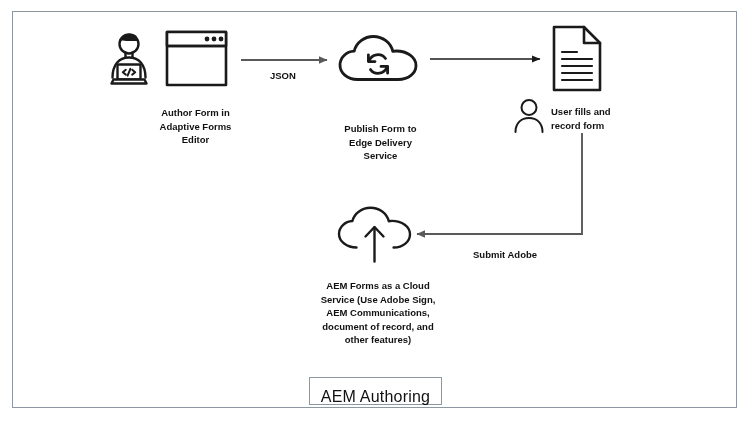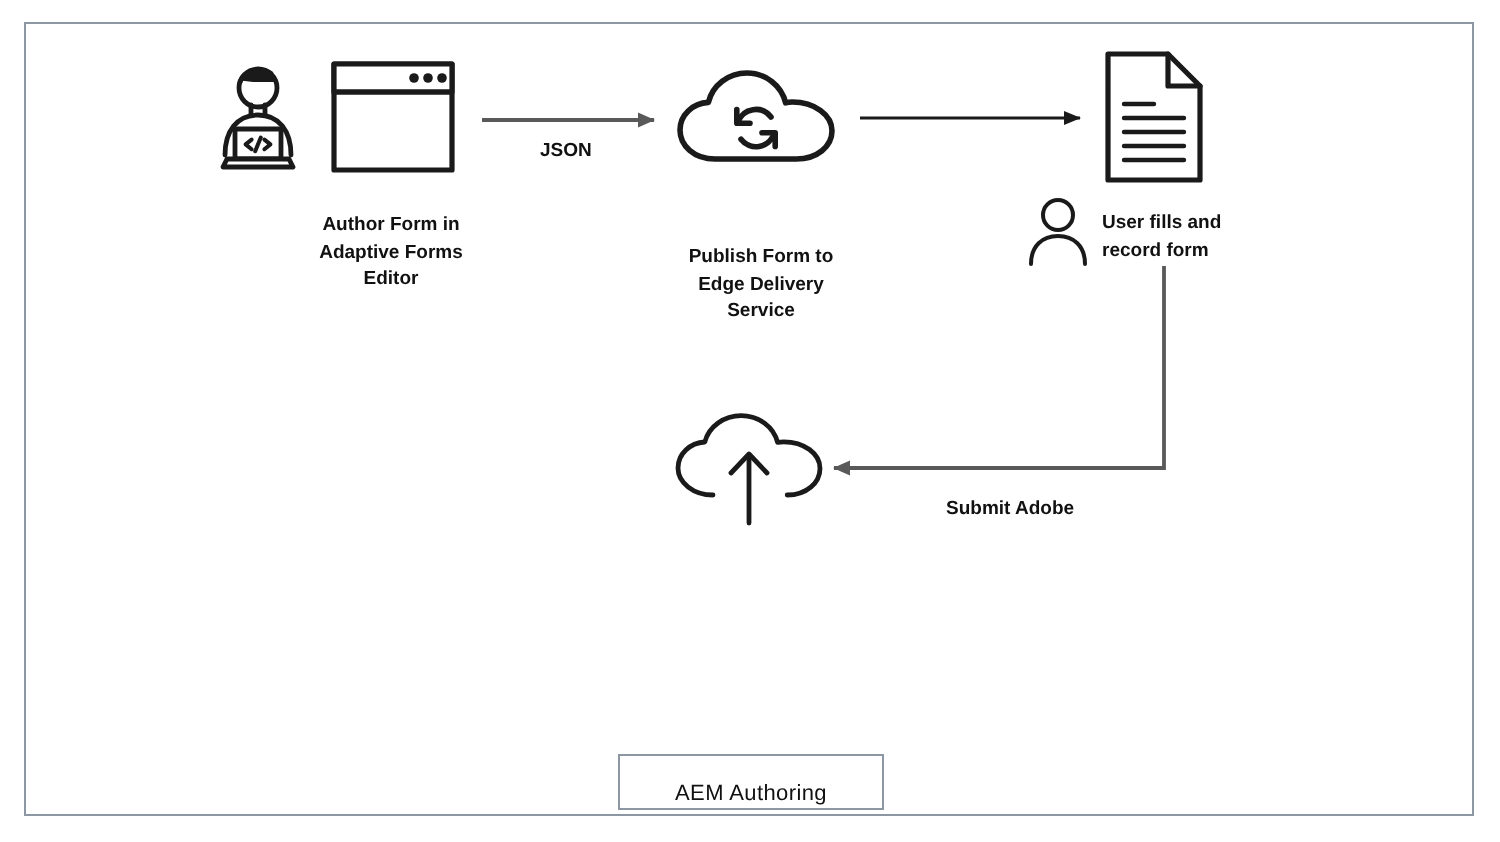--- a/index.html
+++ b/index.html
@@ -75,21 +75,21 @@
     height: 28px;
     border: 1px solid #8d97a3;
     box-sizing: border-box;
     background: #ffffff;
     display: flex;
     align-items: center;
     justify-content: center;
   }
   #title-box span {
     font-family: "Liberation Sans", sans-serif;
-    font-size: 11px;
+    font-size: 16px;
     color: #111111;
     letter-spacing: 0.2px;
     margin-top: 11px;
   }
 </style>
 </head>
 <body>
 
 <div id="canvas">
 
@@ -197,20 +197,25 @@
 Adaptive Forms
 Editor</div>
 
   <div class="caption" style="left:328px; top:106px; width:105px;margin-top:16px;">Publish Form to
 Edge Delivery
 Service</div>
 
   <div class="side-label" style="left:551px; top:105px; width:90px;">User fills and
 record form</div>
 
+  <div class="caption" style="left:300px; top:279px; width:156px;">AEM Forms as a Cloud
+Service (Use Adobe Sign,
+AEM Communications,
+document of record, and
+other features)</div>
 
   <div class="edge-label" style="left:270px; top:41px;">JSON</div>
 
   <div class="edge-label" style="left:473px; top:220px;">Submit Adobe</div>
 
   <div id="title-box">
     <span>AEM Authoring</span>
   </div>
 
 </div>

